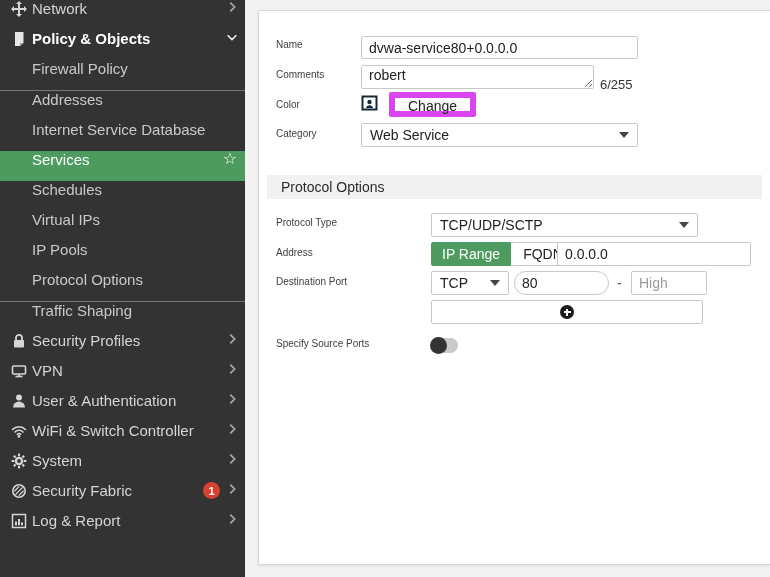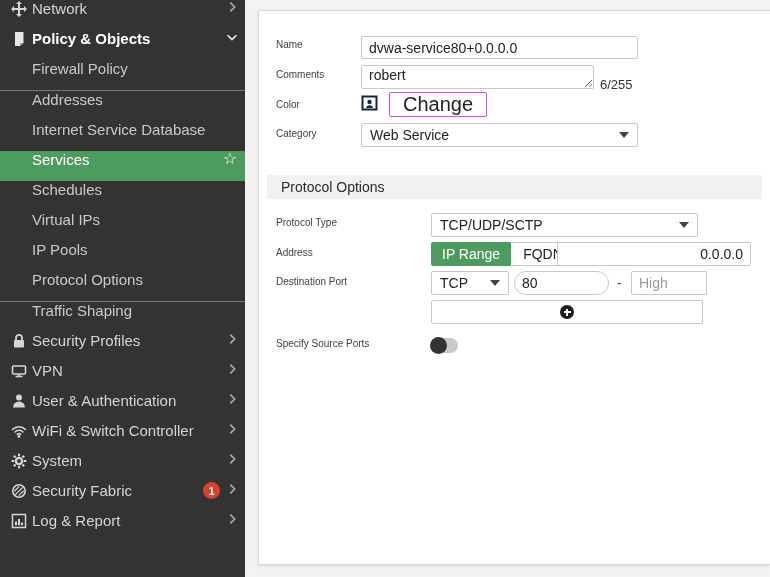--- a/index.html
+++ b/index.html
@@ -29,22 +29,22 @@
          border:1px solid #d8d8d8;border-right:none;box-shadow:0 1px 3px rgba(0,0,0,0.10);}
   .flabel{position:absolute;left:17px;font-size:10px;color:#404040;white-space:nowrap;}
   .tinput{position:absolute;border:1px solid #c8c8c8;border-radius:2px;font-family:inherit;
           font-size:14px;color:#222;padding:1px 7px;background:#fff;box-sizing:border-box;outline:none;}
   .tinput::placeholder{color:#9a9a9a;}
   .fselect{position:absolute;border:1px solid #c8c8c8;border-radius:2px;background:#fff;height:24px;
            display:flex;align-items:center;font-size:14px;color:#222;padding:0 8px;box-sizing:border-box;cursor:pointer;}
   .fselect .sel-txt{flex:1;white-space:nowrap;overflow:hidden;}
   .caret{width:0;height:0;border-left:5px solid transparent;border-right:5px solid transparent;
          border-top:6px solid #444;margin-left:6px;flex:0 0 auto;}
-  .btn{position:absolute;border:1px solid #d946ef;border-radius:2px;background:#fff;color:#222;
-       font-size:20px;font-family:inherit;padding:0 13px;height:25px;cursor:pointer;}
+  .btn{position:absolute;border:6px solid #d946ef;border-radius:2px;background:#fff;color:#222;
+       font-size:14px;font-family:inherit;padding:0 13px;height:25px;cursor:pointer;}
   .counter{position:absolute;font-size:13px;color:#333;}
   .section-bar{position:absolute;left:8px;right:8px;height:24px;background:#f1f1f1;
                display:flex;align-items:center;}
   .section-bar span{margin-left:14px;font-size:14px;color:#2b2b2b;}
   .seg{position:absolute;height:24px;display:flex;font-size:14px;box-sizing:border-box;}
   .seg .seg-on{background:#4e9b5f;color:#fff;display:flex;align-items:center;padding:0 10px;
                border:1px solid #4e9b5f;border-radius:2px 0 0 2px;cursor:pointer;}
   .seg .seg-off{background:#fff;color:#222;display:flex;align-items:center;padding:0 12px;
                 border:1px solid #c8c8c8;border-left:none;border-radius:0 2px 2px 0;cursor:pointer;}
   .dash{position:absolute;font-size:14px;color:#555;}
@@ -293,21 +293,21 @@
   <div class="fselect" style="left:172px;top:202px;width:267px;">
     <span class="sel-txt">TCP/UDP/SCTP</span>
     <span class="caret"></span>
   </div>
 
   <div class="flabel" style="top:236px;">Address</div>
   <div class="seg" style="left:172px;top:231px;">
     <span class="seg-on">IP Range</span>
     <span class="seg-off">FQDN</span>
   </div>
-  <input class="tinput" style="left: 298px; top: 231px; width: 194px; height: 24px; text-align: right;" value="0.0.0.0">
+  <input class="tinput" style="left: 298px; top: 231px; width: 194px; height: 24px;" value="0.0.0.0">
 
   <div class="flabel" style="top:265px;">Destination Port</div>
   <div class="fselect" style="left:172px;top:260px;width:78px;">
     <span class="sel-txt">TCP</span>
     <span class="caret"></span>
   </div>
   <input class="tinput" style="left: 255px; top: 260px; width: 95px; height: 24px; border-radius: 12px;" value="80">
   <span class="dash" style="left:358px;top:264px;">-</span>
   <input class="tinput" style="left: 372px; top: 260px; width: 76px; height: 24px;" placeholder="High">
 

